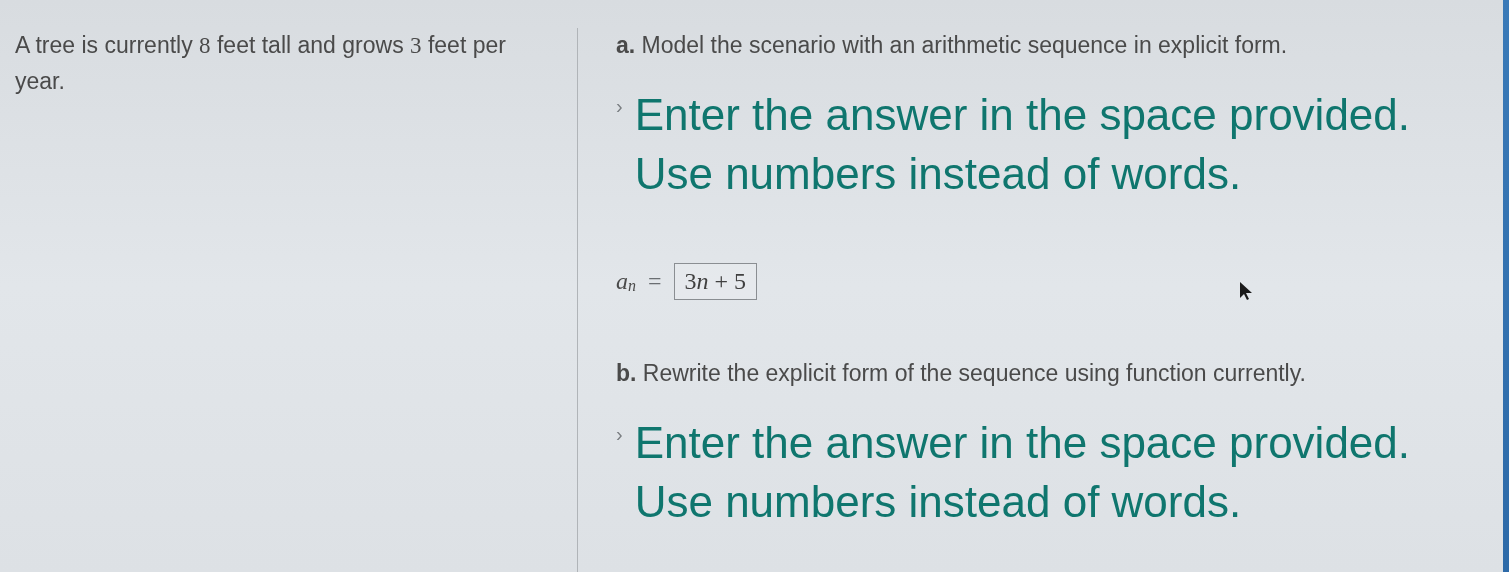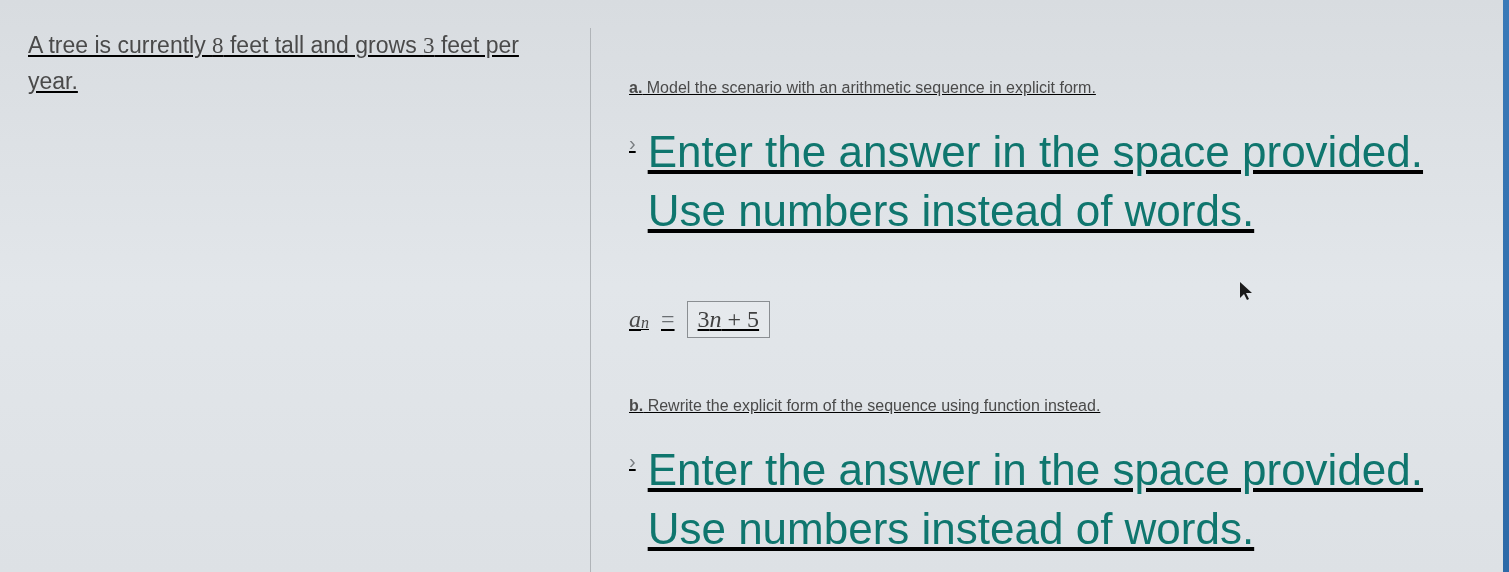--- a/index.html
+++ b/index.html
@@ -13,23 +13,22 @@
       width: 1509px;
       height: 572px;
       position: relative;
       overflow: hidden;
     }
     .container {
       display: flex;
       width: 100%;
       height: 100%;
       padding-top: 28px;
-      padding-left: 28px;
+      padding-left: 15px;
       padding-right: 8px;
-      text-decoration: underline;
     }
     .left-panel {
       width: 562px;
       padding-right: 40px;
     }
     .problem-text {
       font-size: 23px;
       color: #4a4a4a;
       line-height: 1.55;
       font-family: Arial, Helvetica, sans-serif;
@@ -43,24 +42,23 @@
       height: 100%;
       margin-left: 0;
       margin-right: 0;
     }
     .right-panel {
       flex: 1;
       padding-left: 38px;
       padding-right: 30px;
     }
     .part-label {
-      font-size: 16px;
+      font-size: 23px;
       color: #4a4a4a;
       line-height: 1.5;
-      margin-top: 48px;
     }
     .part-letter {
       font-weight: bold;
     }
     .instruction-block {
       margin-top: 22px;
       display: flex;
       align-items: flex-start;
       gap: 12px;
     }
@@ -155,21 +153,21 @@
 
     <div class="equation-row">
       <span class="an-label">a</span>
         <span class="an-sub">n</span>
       <span class="equals">=</span>
       <span class="answer-box" contenteditable="true" style=""><span>3<span class="n-var">n</span> + 5</span></span>
     </div>
 
     <div class="part-b">
       <div class="part-label">
-        <span class="part-letter">b.</span><span> Rewrite the explicit form of the sequence using function instead.</span>
+        <span class="part-letter">b.</span><span> Rewrite the explicit form of the sequence using function currently.</span>
       </div>
 
       <div class="instruction-block">
         <span class="chevron">›</span>
         <div class="instruction-text">Enter the answer in the space provided. Use numbers instead of words.</div>
       </div>
     </div>
 
   </div>
 </div>

